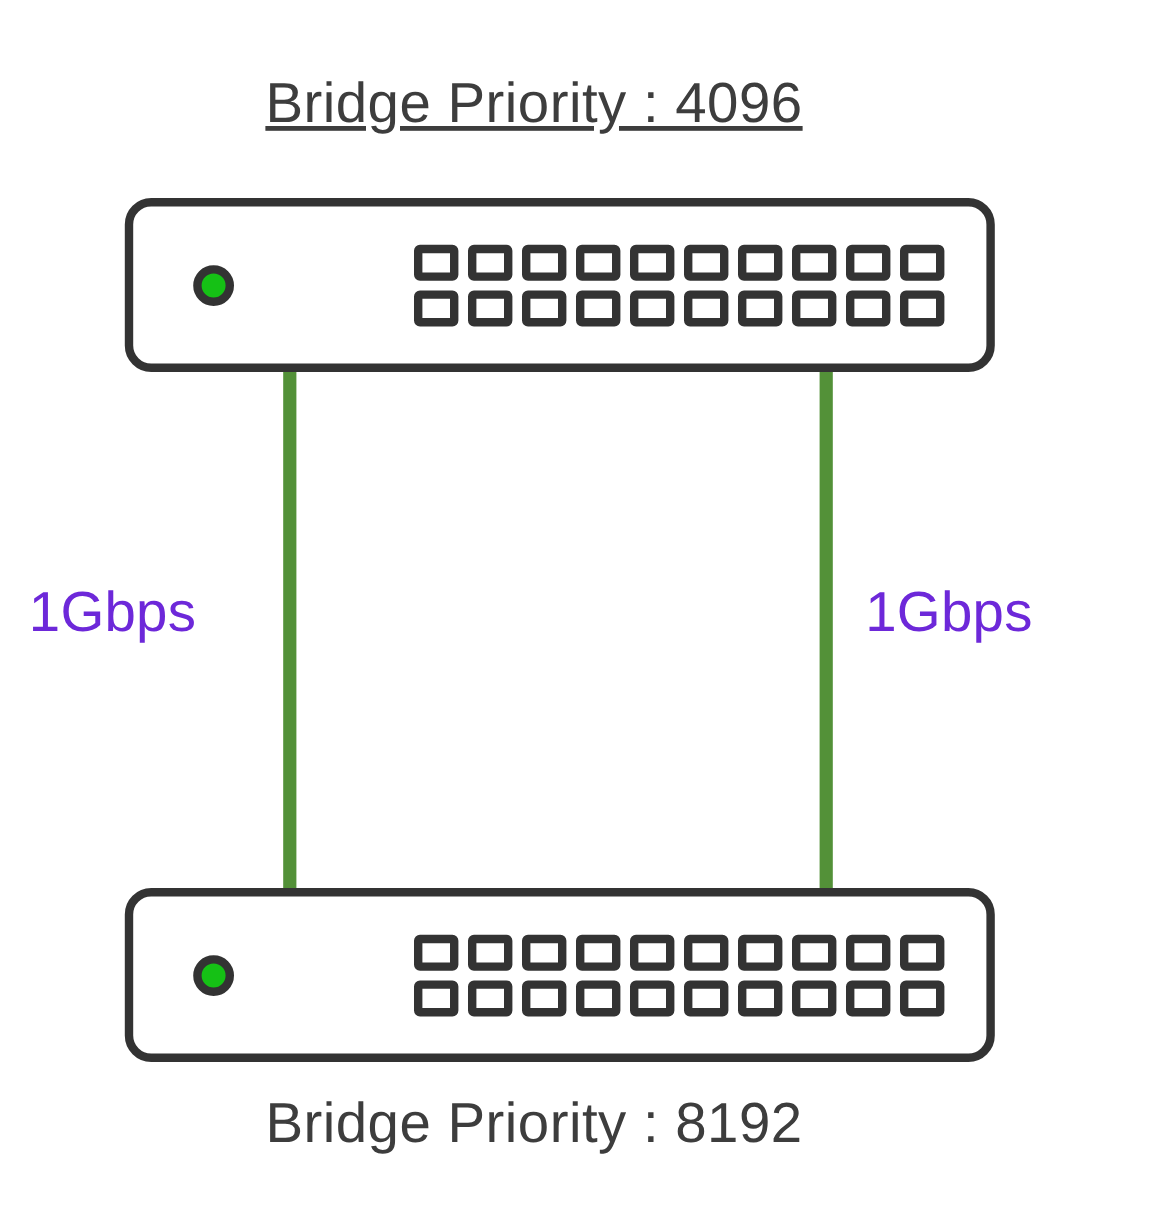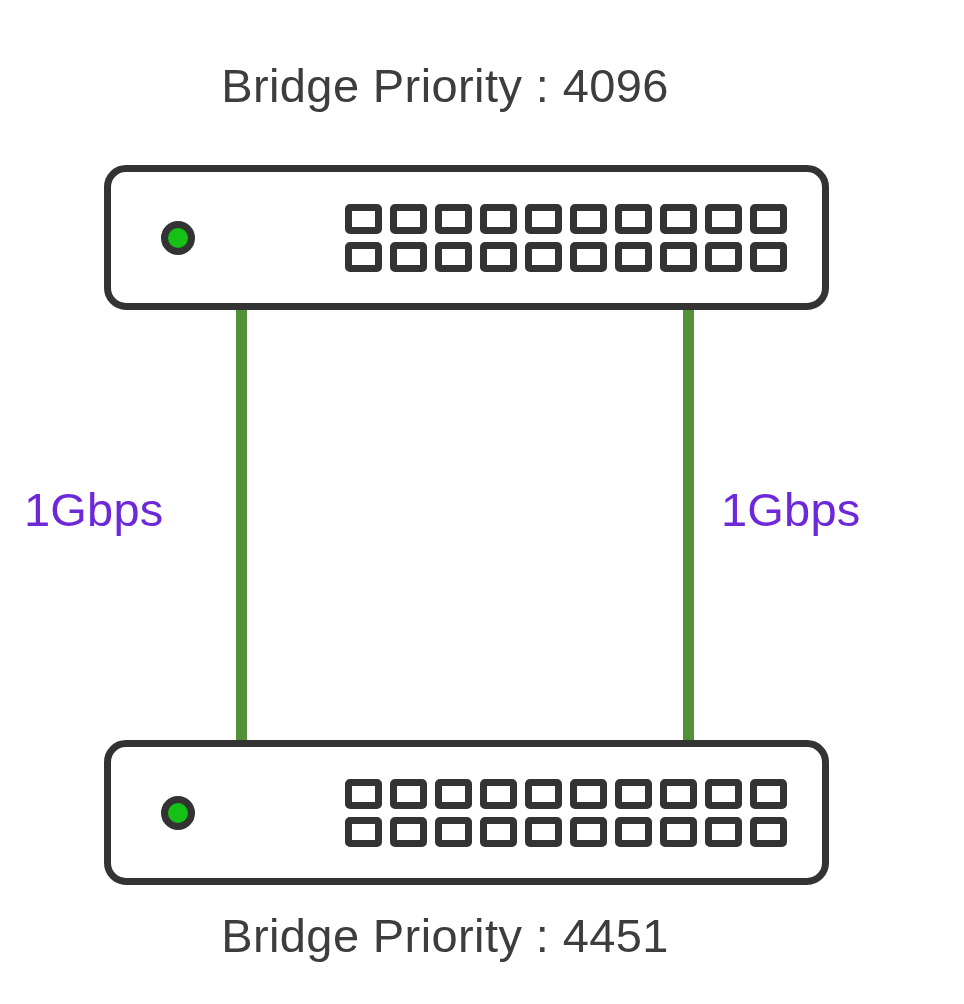--- a/index.html
+++ b/index.html
@@ -28,21 +28,21 @@
     position: absolute;
     left: 0;
     width: 890px;
     text-align: center;
     font-size: 47px;
     font-weight: 400;
     color: #3d3d3d;
     letter-spacing: 0.4px;
     white-space: nowrap;
   }
-  #label-top    { top: 58px; }
+  #label-top    { top: 58px; text-decoration: underline; }
   #label-bottom { top: 908px; }
 
   .speed-label {
     position: absolute;
     font-size: 47px;
     font-weight: 400;
     color: #6d28d9;
     letter-spacing: 0.2px;
     white-space: nowrap;
   }
@@ -178,15 +178,15 @@
         <div class="port"></div>
         <div class="port"></div>
         <div class="port"></div>
         <div class="port"></div>
         <div class="port"></div>
         <div class="port"></div>
       </div>
     </div>
   </div>
 
-  <div class="priority-label" id="label-bottom">Bridge Priority : 4451</div>
+  <div class="priority-label" id="label-bottom">Bridge Priority : 8192</div>
 
 </div>
 
 </body></html>

